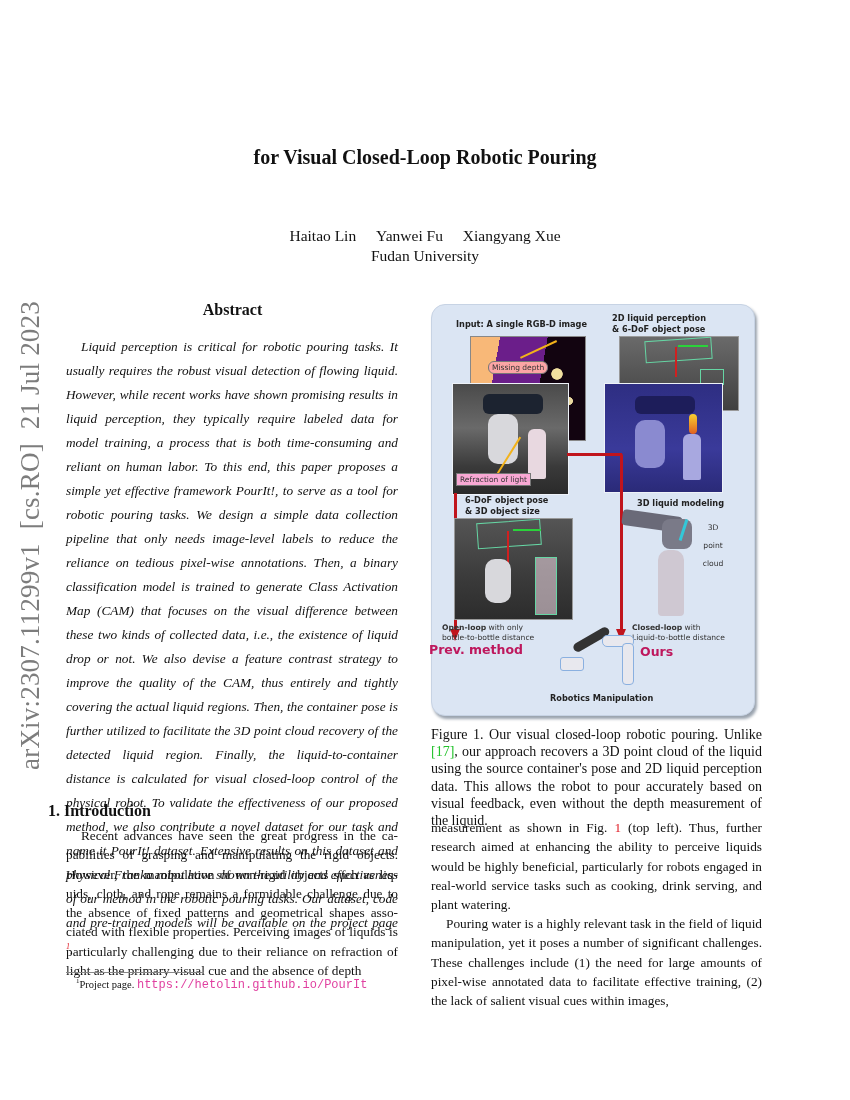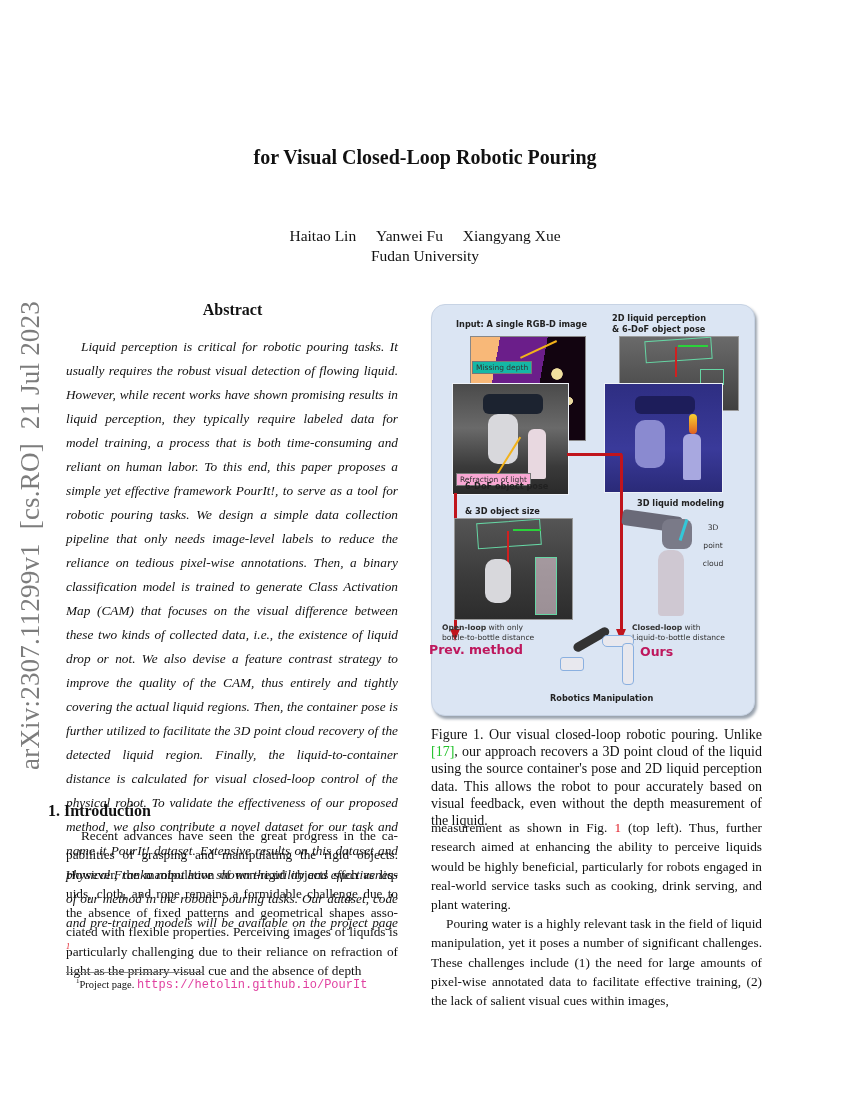--- a/index.html
+++ b/index.html
@@ -74,21 +74,21 @@
 </div>
 
 <div class="abs figure">
   <div class="fig-label" style="left:24px;top:14px;">Input: A single RGB-D image</div>
   <div class="fig-label" style="left:180px;top:8px;">2D liquid perception</div>
   <div class="fig-label" style="left:180px;top:19px;">&amp; 6-DoF object pose</div>
 
   <div class="photo" style="left:38px;top:31px;width:114px;height:103px;background:linear-gradient(100deg,#f8b878 0 22%,#6b1e8a 22% 58%,#120410 58% 100%);border-color:#888;">
     <div style="position:absolute;left:70px;top:10px;width:40px;height:90px;background:radial-gradient(circle at 40% 30%,#f0e0a0 0 8%,transparent 9%),radial-gradient(circle at 70% 60%,#e9d9a0 0 6%,transparent 7%),radial-gradient(circle at 30% 80%,#d04a8a 0 7%,transparent 8%);"></div>
   </div>
-  <div class="tag" style="left:40px;top:56px;background:#14b8a6;color:#333;">Missing depth</div>
+  <div class="tag" style="left:56px;top:56px;background:#fca5a5;color:#333;border-radius:6px;">Missing depth</div>
   <div style="position:absolute;left:88px;top:52px;width:40px;height:2px;background:#f2b21a;transform:rotate(-25deg);transform-origin:0 0;"></div>
 
   <div class="photo" style="left:20px;top:78px;width:115px;height:110px;background:linear-gradient(180deg,#4a4a4a 0%,#6a6a6a 40%,#3a3a3a 75%,#2a2a2a 100%);">
     <div style="position:absolute;left:30px;top:10px;width:60px;height:20px;background:#1c2330;border-radius:6px;"></div>
     <div style="position:absolute;left:35px;top:30px;width:30px;height:50px;background:#d8d8dc;border-radius:10px;"></div>
     <div style="position:absolute;left:75px;top:45px;width:18px;height:50px;background:#e8d8e0;border-radius:6px 6px 2px 2px;"></div>
     <div style="position:absolute;left:40px;top:95px;width:50px;height:2px;background:#f2b21a;transform:rotate(-58deg);transform-origin:0 0;"></div>
   </div>
   <div class="tag" style="left:24px;top:168px;background:#f9a8d4;color:#333;">Refraction of light</div>
 
@@ -105,21 +105,21 @@
     <div style="position:absolute;left:78px;top:50px;width:18px;height:46px;background:#a8a8e0;border-radius:6px 6px 2px 2px;"></div>
     <div style="position:absolute;left:30px;top:36px;width:30px;height:48px;background:#8a8ad0;border-radius:10px;"></div>
   </div>
 
   <div class="redline" style="left:135px;top:148px;width:55px;height:3px;"></div>
   <div class="redline" style="left:188px;top:148px;width:3px;height:178px;border-radius:0 6px 0 0;"></div>
   <div class="arrowhead" style="left:184px;top:324px;"></div>
   <div class="redline" style="left:22px;top:188px;width:3px;height:138px;"></div>
   <div class="arrowhead" style="left:18px;top:324px;"></div>
 
-  <div class="fig-label" style="left:33px;top:176px;">6-DoF object pose</div>
+  <div class="fig-label" style="left:33px;top:190px;">6-DoF object pose</div>
   <div class="fig-label" style="left:33px;top:201px;">&amp; 3D object size</div>
   <div class="fig-label" style="left:205px;top:193px;">3D liquid modeling</div>
 
   <div class="photo" style="left:22px;top:213px;width:117px;height:100px;background:linear-gradient(180deg,#555,#3a3a3a 60%,#2c2c2c);border-color:#999;">
     <div style="position:absolute;left:22px;top:2px;width:62px;height:24px;border:1px solid #66d6a4;transform:rotate(-4deg);"></div>
     <div style="position:absolute;left:58px;top:10px;width:28px;height:2px;background:#2ad23a;"></div>
     <div style="position:absolute;left:52px;top:12px;width:2px;height:40px;background:#d02020;"></div>
     <div style="position:absolute;left:30px;top:40px;width:26px;height:44px;background:#d8d8dc;border-radius:10px;"></div>
     <div style="position:absolute;left:80px;top:38px;width:20px;height:56px;border:1px solid #66d6a4;background:rgba(230,210,220,0.6);"></div>
   </div>

